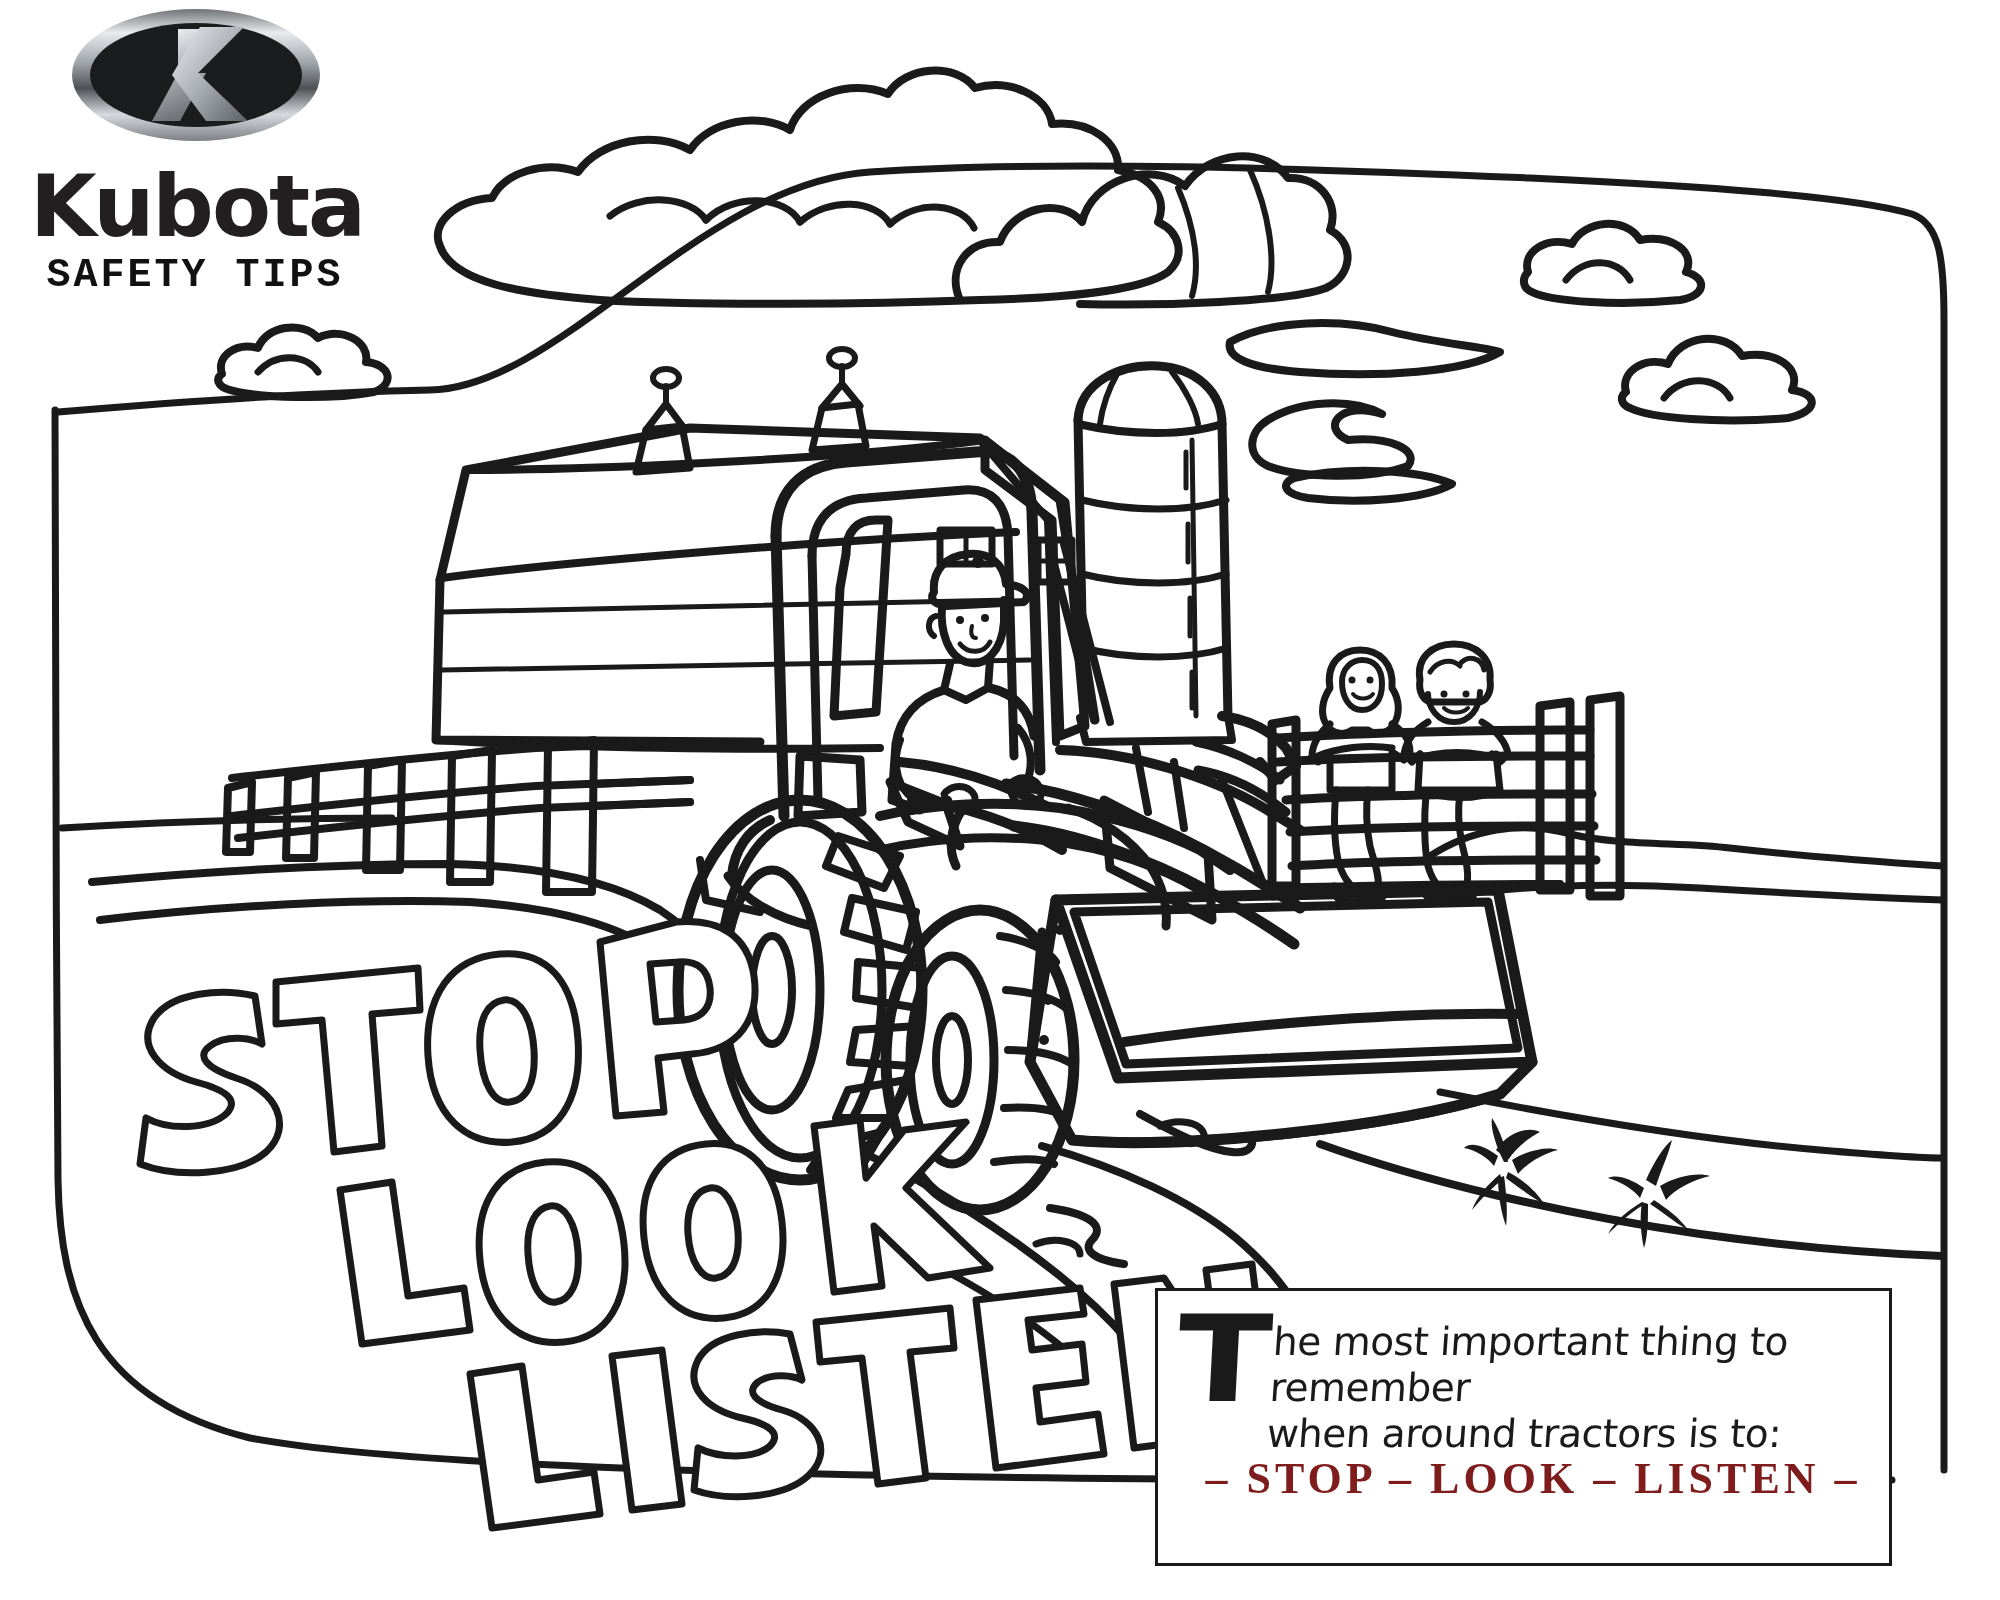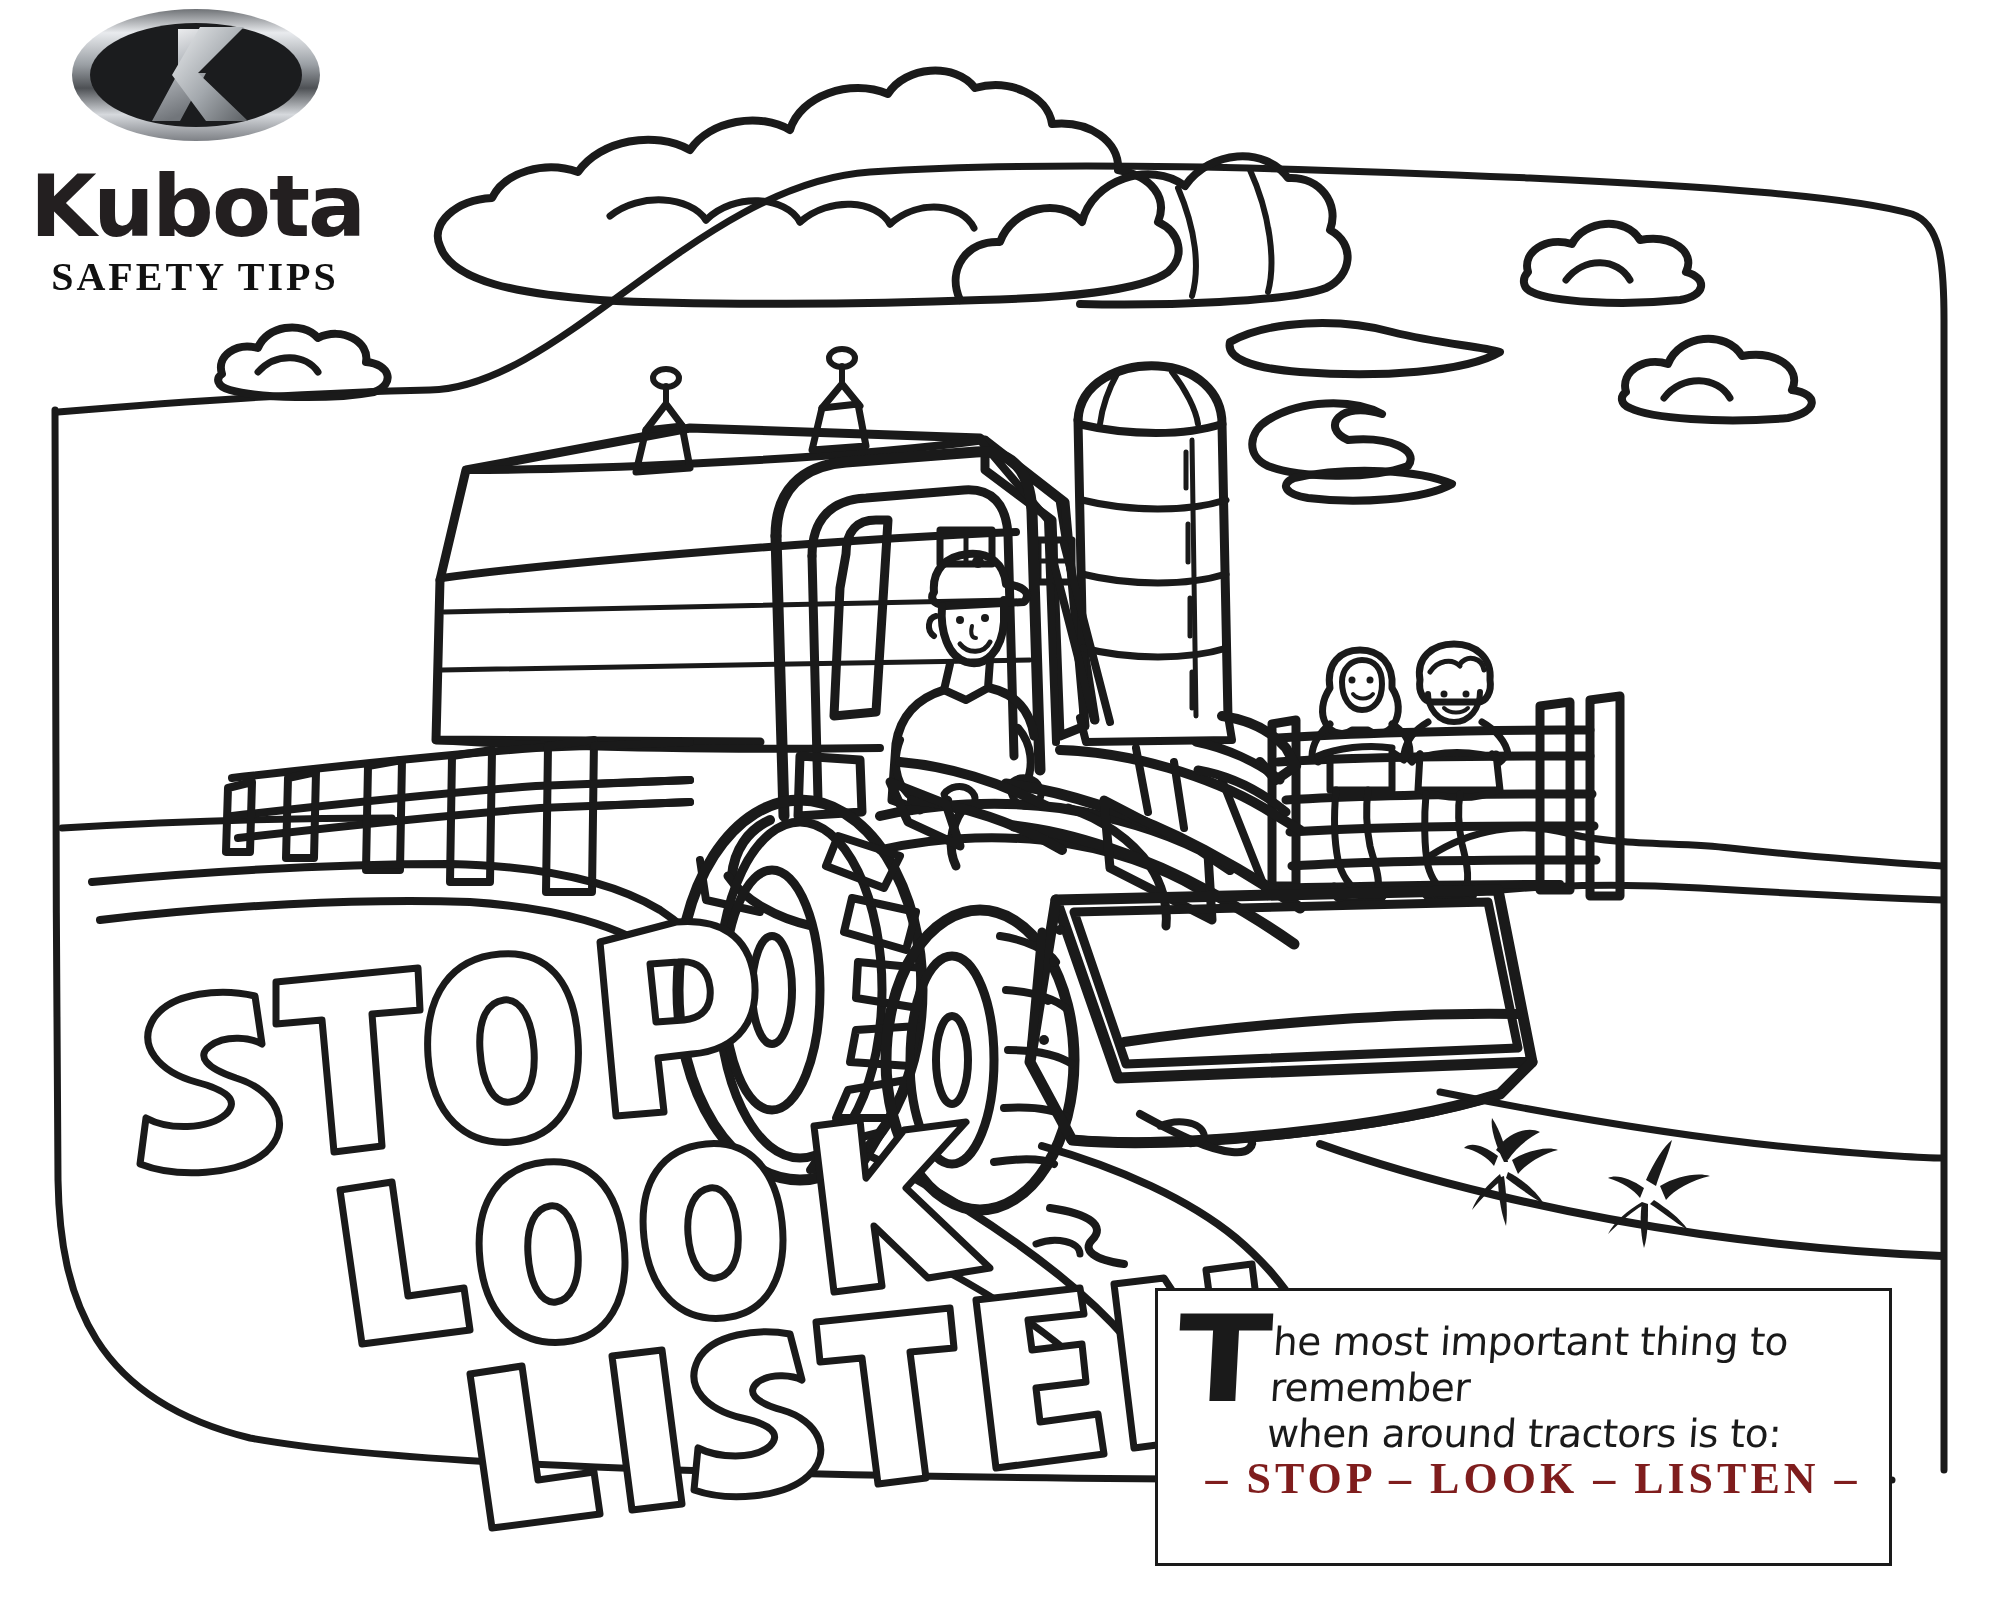--- a/index.html
+++ b/index.html
@@ -13,21 +13,21 @@
   svg{display:block;}
   .logo-wrap{position:absolute;left:30px;top:3px;width:330px;height:300px;}
   .kubota-word{
     position:absolute;left:0;top:160px;width:330px;text-align:center;
     font-family:"DejaVu Sans",sans-serif;
     font-weight:bold;font-size:86px;color:#231f20;
     letter-spacing:-2px;line-height:1;
   }
   .safety-tips{
     position:absolute;left:0;top:250px;width:330px;text-align:center;
-    font-family:Liberation Serif, serif;
+    font-family:Liberation Mono, monospace;
     font-weight:bold;font-size:40px;color:#111;letter-spacing:3px;
   }
   .tipbox{
     position:absolute;left:1155px;top:1288px;width:737px;height:278px;
     border:3px solid #1a1a1a;background:#fff;box-sizing:border-box;
     overflow:hidden;
   }
   .tipbox-inner{position:relative;width:100%;height:100%;}
   .dropcap{
     position:absolute;left:22px;top:20px;

